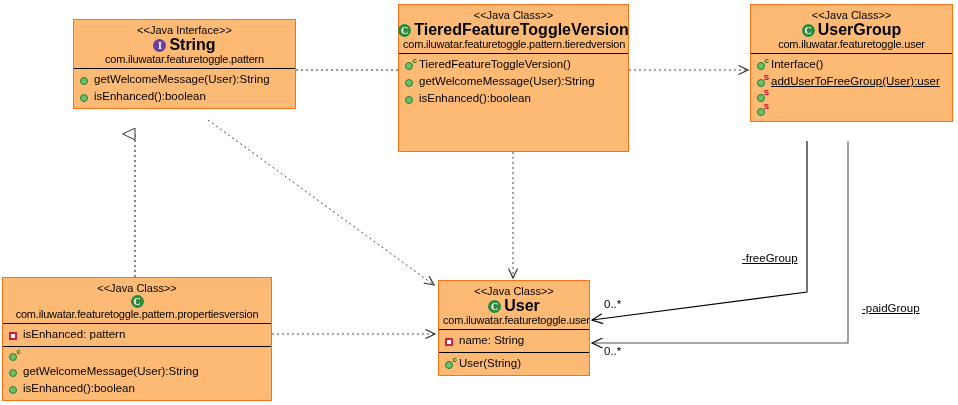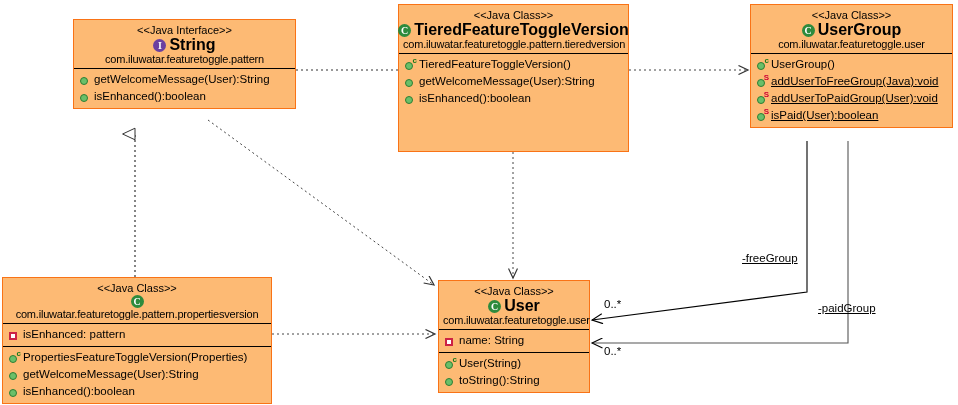--- a/index.html
+++ b/index.html
@@ -264,42 +264,40 @@
         <span class="cname">UserGroup</span>
       </div>
       <div class="pkg">com.iluwatar.featuretoggle.user</div>
     </div>
     <div class="compartment first">
       <div class="member">
         <span class="ic">
             <span class="dot"></span>
             <span class="sup c">c</span>
           </span>
-        <span class="txt">UserGroup()</span>
+        <span class="txt">Interface()</span>
       </div>
       <div class="member">
         <span class="ic">
             <span class="dot"></span>
             <span class="sup s">S</span>
           </span>
-        <span class="txt static">addUserToFreeGroup(Java):void</span>
+        <span class="txt static">addUserToFreeGroup(User):user</span>
       </div>
       <div class="member">
         <span class="ic">
             <span class="dot"></span>
             <span class="sup s">S</span>
           </span>
-        <span class="txt static">addUserToPaidGroup(User):void</span>
       </div>
       <div class="member">
         <span class="ic">
             <span class="dot"></span>
             <span class="sup s">S</span>
           </span>
-        <span class="txt static">isPaid(User):boolean</span>
       </div>
     </div>
   </div>
 
   <div class="uml-class" id="box-properties" style="left:2px; top:277px; width:270px;">
     <div class="hdr">
       <div class="stereo">&lt;&lt;Java Class&gt;&gt;</div>
       <div class="titleline">
         <span class="badge">C</span>
       </div>
@@ -312,21 +310,20 @@
           </span>
         <span class="txt">isEnhanced: pattern</span>
       </div>
     </div>
     <div class="compartment">
       <div class="member">
         <span class="ic">
             <span class="dot"></span>
             <span class="sup c">c</span>
           </span>
-        <span class="txt">PropertiesFeatureToggleVersion(Properties)</span>
       </div>
       <div class="member">
         <span class="ic">
             <span class="dot"></span>
           </span>
         <span class="txt">getWelcomeMessage(User):String</span>
       </div>
       <div class="member">
         <span class="ic">
             <span class="dot"></span>
@@ -354,27 +351,21 @@
       </div>
     </div>
     <div class="compartment">
       <div class="member">
         <span class="ic">
             <span class="dot"></span>
             <span class="sup c">c</span>
           </span>
         <span class="txt">User(String)</span>
       </div>
-      <div class="member">
-        <span class="ic">
-            <span class="dot"></span>
-          </span>
-        <span class="txt">toString():String</span>
-      </div>
     </div>
   </div>
 
   <div class="edge-label u" style="left:742px; top:252px;">-freeGroup</div>
-  <div class="edge-label u" style="left:818px; top:302px;">-paidGroup</div>
+  <div class="edge-label u" style="left:862px; top:302px;">-paidGroup</div>
   <div class="edge-label" style="left:604px; top:298px;">0..*</div>
   <div class="edge-label" style="left:604px; top:345px;">0..*</div>
 
 </div>
 
 </body></html>

